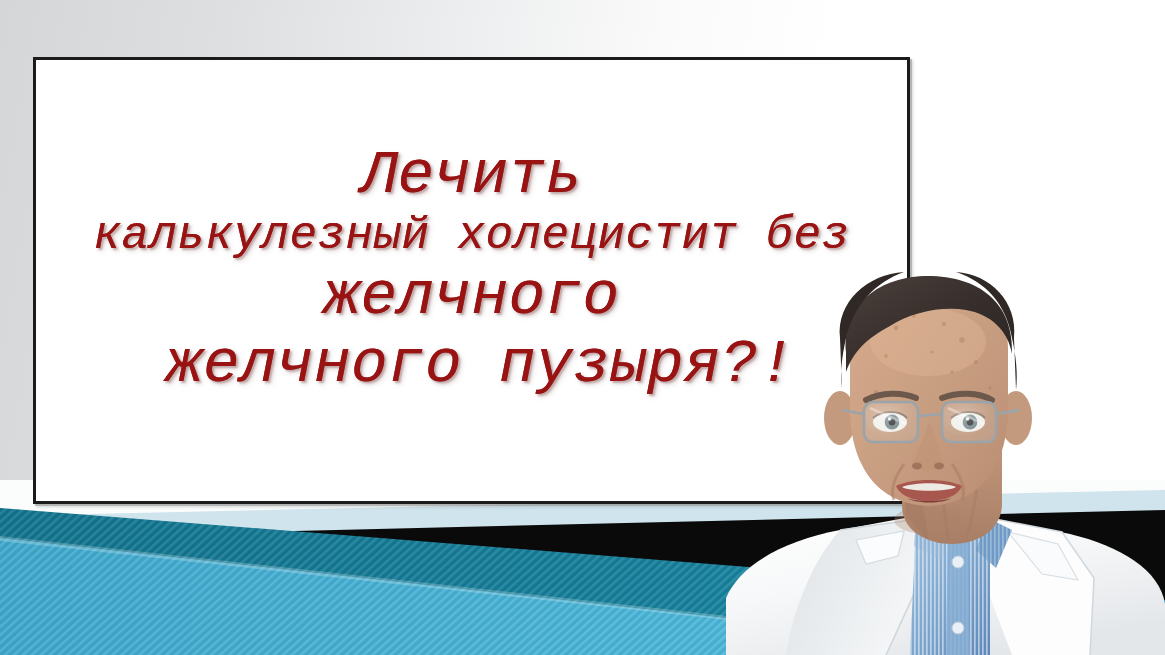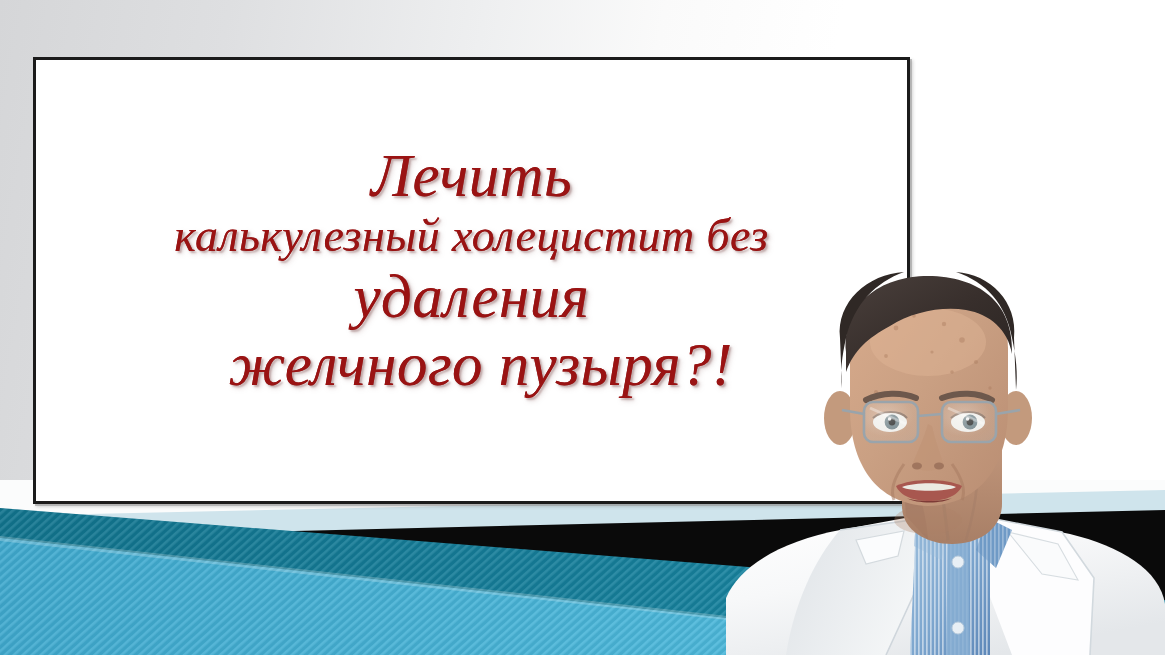--- a/index.html
+++ b/index.html
@@ -38,21 +38,21 @@
 
   #title-block{
     position:absolute;
     left:0; top:0; width:100%; height:100%;
     display:flex; flex-direction:column;
     align-items:center; justify-content:center;
     padding:6px 14px 26px 14px;
   }
 
   .title-line{
-    font-family:Liberation Serif, serif;
+    font-family:Liberation Mono, monospace;
     font-style:italic;
     font-weight:400;
     color:#9a1313;
     white-space:nowrap;
     line-height:1.02;
     letter-spacing:.4px;
     text-shadow:
         2px 2px 2px rgba(150,110,110,.50),
         3px 3px 5px rgba(170,140,140,.35);
     background:linear-gradient(180deg,#a81717 0%,#8d1010 55%,#7d0f0f 100%);
@@ -118,21 +118,21 @@
       <polygon points="0,58 1060,175 0,175" fill="url(#stripes)"></polygon>
 
       <polygon points="0,56 1055,172 1048,175 0,61" fill="rgba(255,255,255,0.22)"></polygon>
     </svg>
   </div>
 
   <div id="title-frame">
     <div id="title-block">
       <div class="title-line l1">Лечить</div>
       <div class="title-line l2">калькулезный холецистит без</div>
-      <div class="title-line l3">удаления</div>
+      <div class="title-line l3">желчного</div>
       <div class="title-line l4">желчного пузыря?!</div>
     </div>
   </div>
 
   <div id="doctor">
     <svg width="475" height="387" viewBox="0 0 475 387">
       <defs>
         <clipPath id="clipAll">
             <rect x="0" y="0" width="475" height="387"></rect>
           </clipPath>

